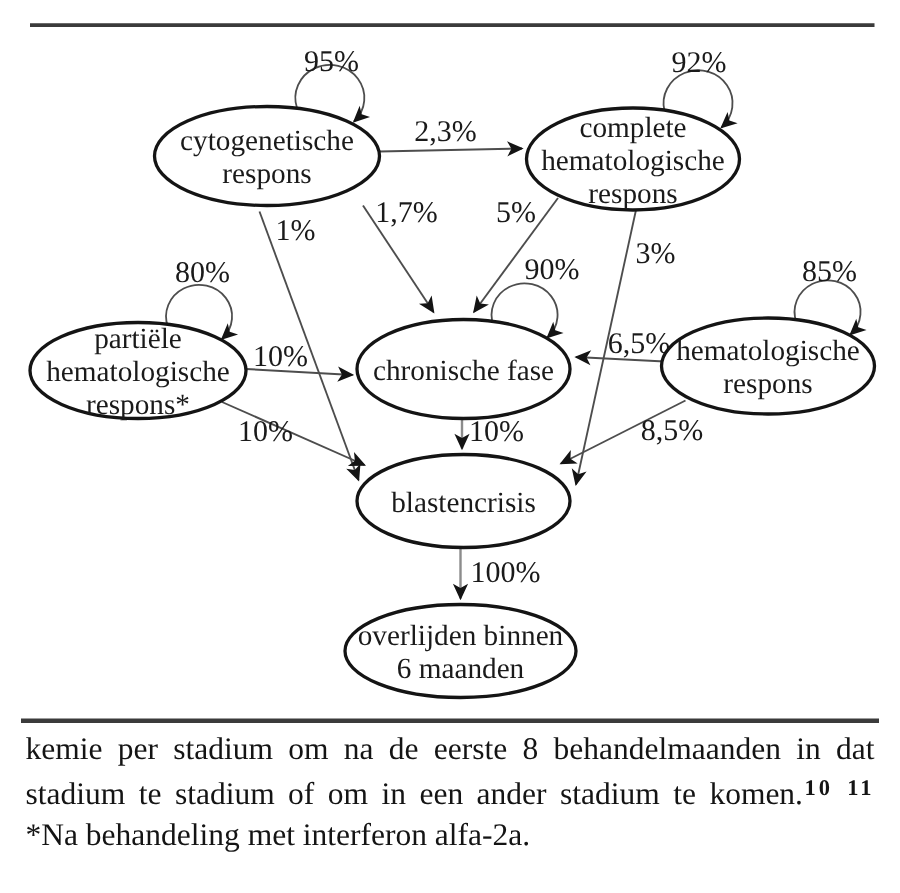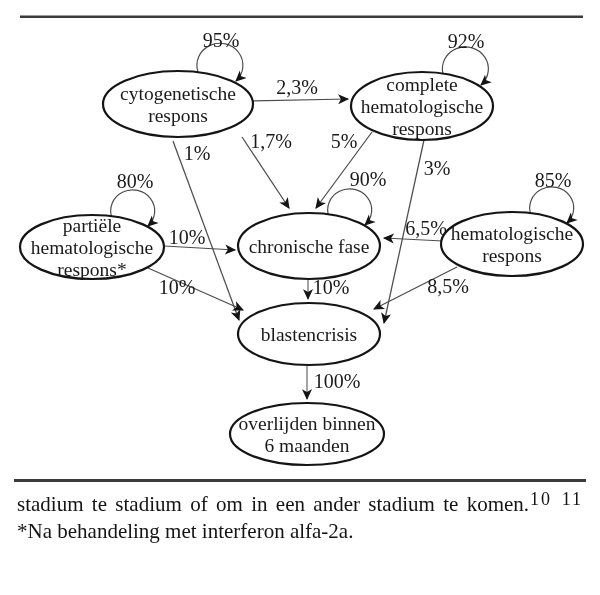--- a/index.html
+++ b/index.html
@@ -17,21 +17,21 @@
   .edge{stroke:#4d4d4d;stroke-width:1.25;fill:none;}
   .edge.light{stroke:#8c8c8c;stroke-width:1.6;}
   .loop{stroke:#4d4d4d;stroke-width:1.2;fill:none;}
   .caption{
     position:absolute;left:17px;right:17px;top:486px;
     font-size:21px;line-height:27px;color:#141414;
   }
   .cap-line{white-space:nowrap;}
   .cap-line.just{white-space:normal;text-align:justify;text-align-last:justify;}
   .figuur{font-variant-caps:small-caps;letter-spacing:0.8px;}
-  .cap-refs{font-size:18px;vertical-align:6px;letter-spacing:2px;margin-left:1px;}
+  .cap-refs{font-size:15px;vertical-align:6px;letter-spacing:2px;margin-left:1px;font-weight:bold;}
 </style>
 </head>
 <body>
 
 <div class="page">
 
   <svg width="600" height="483" viewBox="0 0 600 483">
     <defs>
       <marker id="arr" markerUnits="userSpaceOnUse" markerWidth="12" markerHeight="11" viewBox="0 0 10 10" refX="9" refY="5" orient="auto">
         <path d="M0,0.4 L10,5 L0,9.6 L2.6,5 Z" fill="#141414"></path>
@@ -101,17 +101,18 @@
     <text class="node-text" x="309" y="341" text-anchor="middle">blastencrisis</text>
 
     <ellipse class="node-ellipse" cx="307" cy="434" rx="77" ry="31"></ellipse>
     <text class="node-text" x="307" y="430" text-anchor="middle">overlijden binnen</text>
     <text class="node-text" x="307" y="452" text-anchor="middle">6 maanden</text>
 
     <rect x="14" y="479" width="572" height="3" fill="#3b3b3b"></rect>
   </svg>
 
   <div class="caption">
+    <div class="cap-line just">kemie per stadium om na de eerste 8 behandelmaanden in dat</div>
     <div class="cap-line just"><span>stadium te stadium of om in een ander stadium te komen.</span><span class="cap-refs">10 11</span></div>
     <div class="cap-line">*Na behandeling met interferon alfa-2a.</div>
   </div>
 
 </div>
 
 </body></html>

